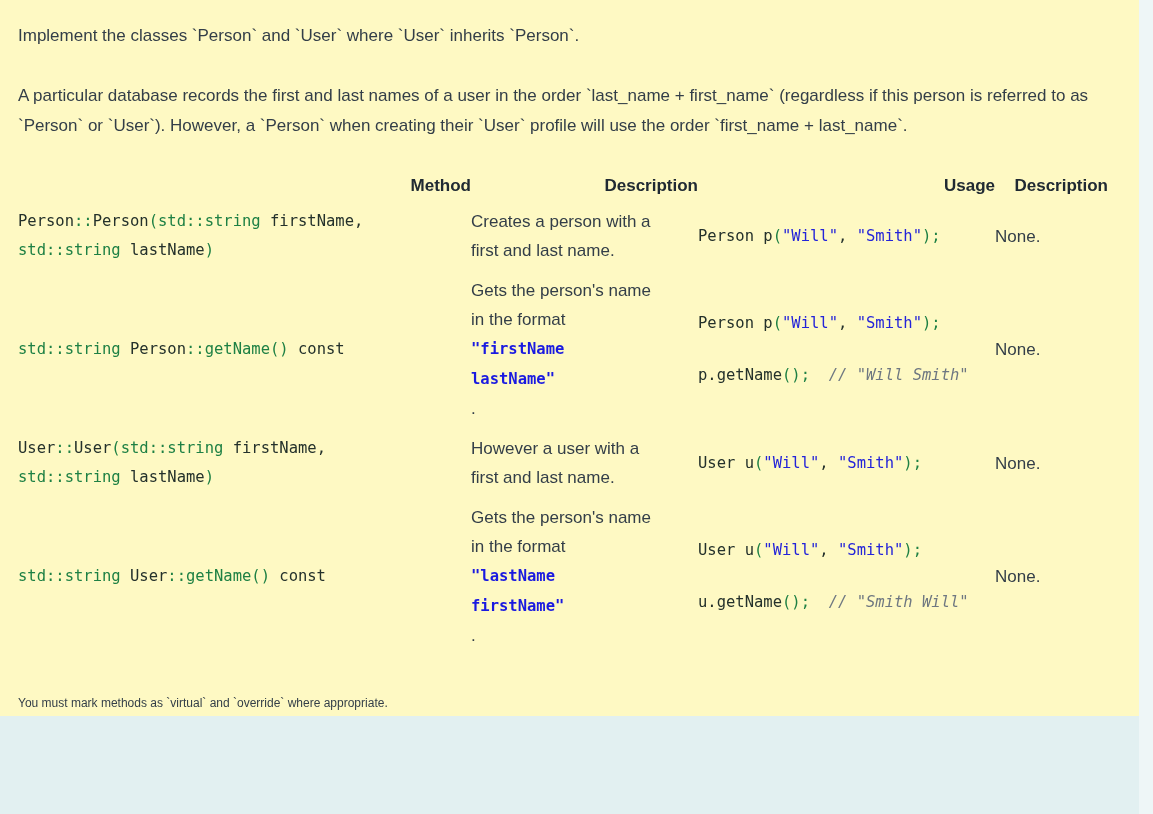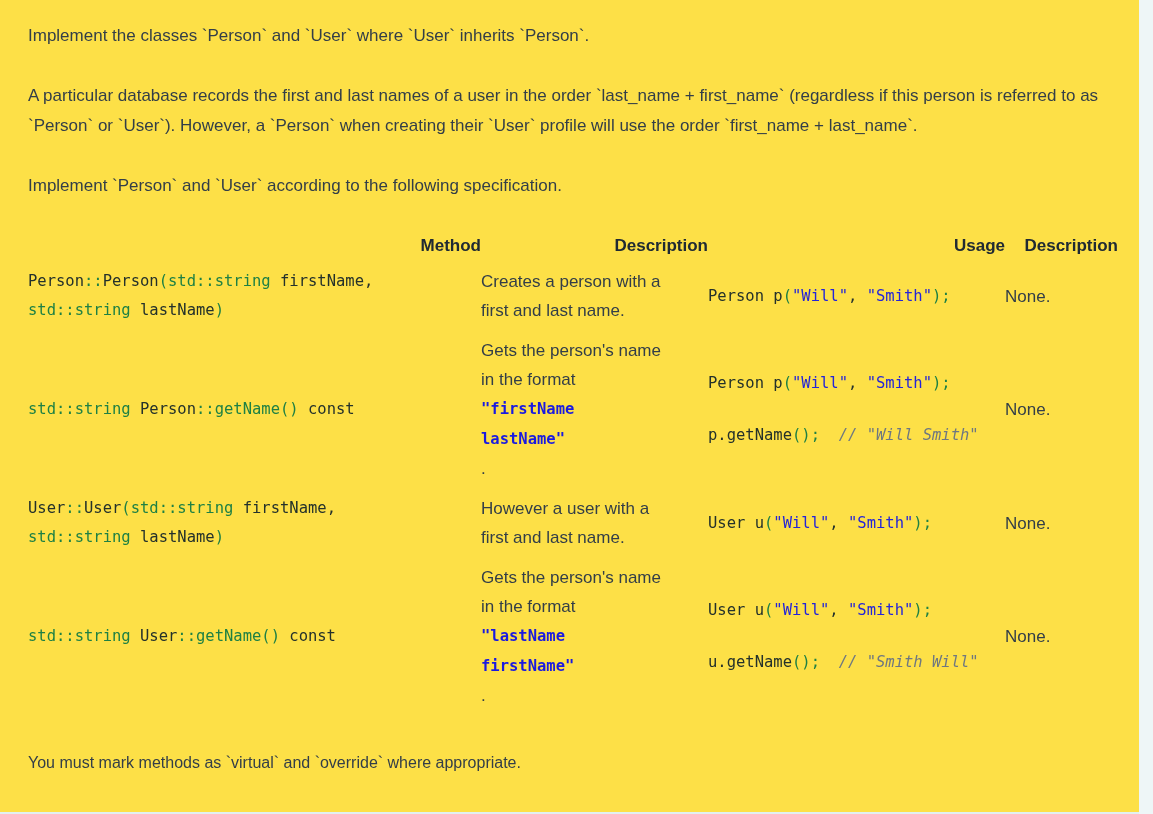--- a/index.html
+++ b/index.html
@@ -8,24 +8,24 @@
     width: 1153px;
     height: 814px;
     overflow: hidden;
     background: #e2f0f1;
     font-family: "Liberation Sans", sans-serif;
     color: #333e48;
   }
   .page {
     position: relative;
     width: 1153px;
-    height: 812px;
+    height: 716px;
     box-sizing: border-box;
-    padding: 21px 30px 20px 28px;
-    background: #fde047;
+    padding: 21px 30px 20px 18px;
+    background: #fef9c3;
   }
   .right-strip {
     position: absolute;
     top: 0; right: 0;
     width: 14px; height: 814px;
     background: #eef6f7;
   }
   p.body-text {
     margin: 0 0 30px 0;
     font-size: 17px;
@@ -60,29 +60,28 @@
   .tok.d  { color: #24312b; }
   .tok.k  { color: #24312b; font-weight: 400; }
   .tok.s  { color: #2424d9; }
   .tok.c  { color: #6e7781; font-style: italic; }
   .tok.cb {
     color: #1a1ae0;
     font-family: "DejaVu Sans Mono", monospace;
     font-size: 15.5px;
     font-weight: 700;
   }
-  p.footer-text { margin: 30px 0 0 0; font-size: 16px; line-height: 30px; }
+  p.footer-text { margin: 30px 0 0 0; font-size: 12px; line-height: 30px; }
 </style>
 </head>
 <body>
 
 <div class="page">
   <p class="body-text">Implement the classes `Person` and `User` where `User` inherits `Person`.</p>
   <p class="body-text">A particular database records the first and last names of a user in the order `last_name + first_name` (regardless if this person is referred to as `Person` or `User`). However, a `Person` when creating their `User` profile will use the order `first_name + last_name`.</p>
-  <p class="body-text">Implement `Person` and `User` according to the following specification.</p>
 
   <table class="spec">
     <colgroup>
       <col style="width:453px">
       <col style="width:227px">
       <col style="width:297px">
       <col style="width:113px">
     </colgroup>
     <thead>
       <tr>

